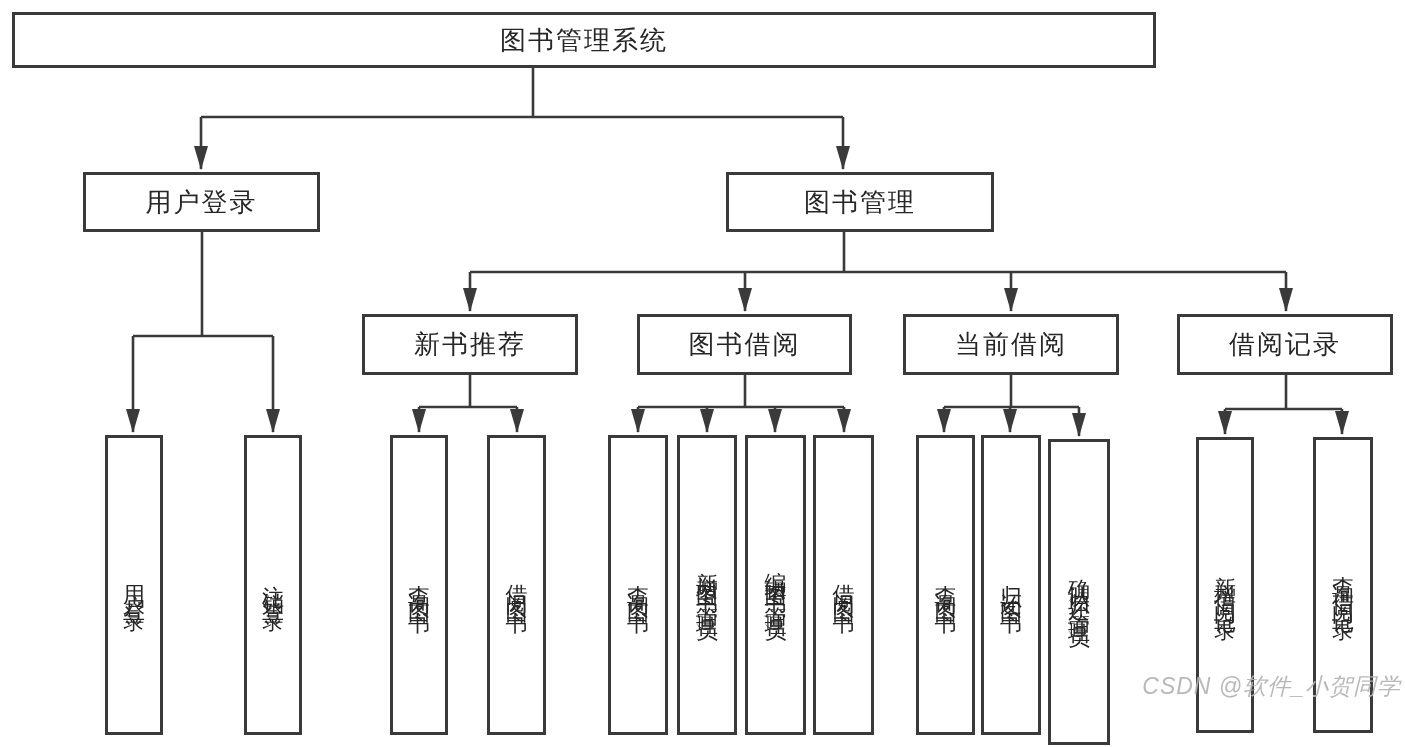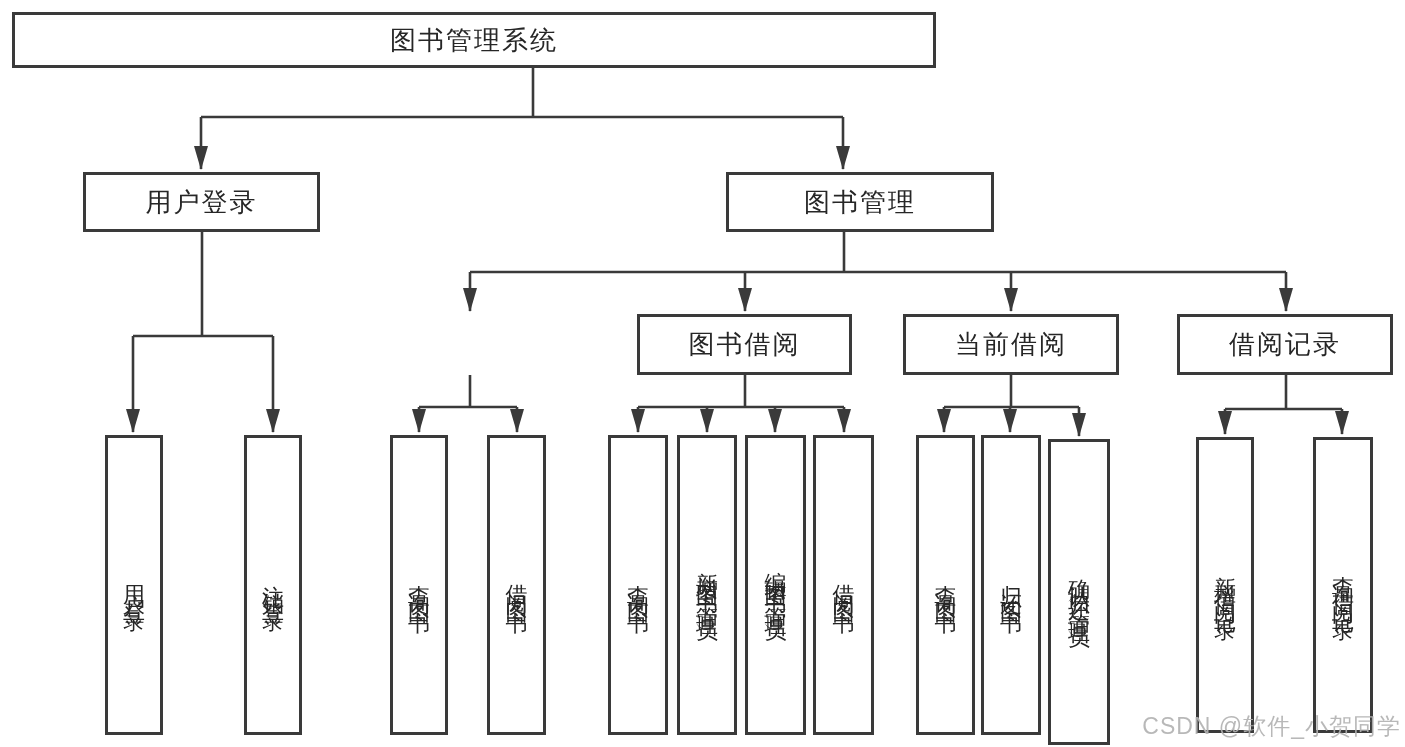--- a/index.html
+++ b/index.html
@@ -33,27 +33,28 @@
     writing-mode:vertical-rl;
     text-orientation:mixed;
     font-size:22px;
     letter-spacing:9px;
     line-height:1;
     white-space:nowrap;
   }
   .vtext.long{letter-spacing:7px;}
   .watermark{
     position:absolute;
-    right:4px;top:711px;
+    right:4px;top:671px;
     z-index:5;
     font-size:23px;
     color:var(--watermark-color);
     opacity:.92;
     letter-spacing:1px;
     white-space:nowrap;
+    font-style:italic;
   }
 </style>
 </head>
 <body>
 
 <div id="canvas">
 
   <svg id="wires" width="1405" height="747" aria-hidden="true">
     <defs>
       <marker id="arrow" viewBox="0 0 26 16" refX="24" refY="8" markerWidth="26" markerHeight="16" markerUnits="userSpaceOnUse" orient="auto">
@@ -95,31 +96,34 @@
     <line x1="944" y1="407" x2="944" y2="432" marker-end="url(#arrow)"></line>
     <line x1="1010" y1="407" x2="1010" y2="432" marker-end="url(#arrow)"></line>
     <line x1="1079" y1="407" x2="1079" y2="436" marker-end="url(#arrow)"></line>
 
     <line x1="1286" y1="375" x2="1286" y2="409"></line>
     <line x1="1225" y1="409" x2="1342" y2="409"></line>
     <line x1="1225" y1="409" x2="1225" y2="434" marker-end="url(#arrow)"></line>
     <line x1="1342" y1="409" x2="1342" y2="434" marker-end="url(#arrow)"></line>
   </svg>
 
-  <div class="box" style="left:12px;top:12px;width:924px;height:56px">
+  <div class="box" style="left:12px;top:12px;width:1144px;height:56px">
     <span class="hlabel">图书管理系统</span>
   </div>
 
   <div class="box" style="left:83px;top:172px;width:237px;height:60px">
     <span class="hlabel">用户登录</span>
   </div>
   <div class="box" style="left:726px;top:172px;width:268px;height:60px">
     <span class="hlabel">图书管理</span>
   </div>
 
+  <div class="box" style="left:362px;top:314px;width:216px;height:61px">
+    <span class="hlabel">新书推荐</span>
+  </div>
   <div class="box" style="left:903px;top:314px;width:216px;height:61px">
     <span class="hlabel">当前借阅</span>
   </div>
   <div class="box" style="left:637px;top:314px;width:215px;height:61px">
     <span class="hlabel">图书借阅</span>
   </div>
   <div class="box" style="left:1177px;top:314px;width:216px;height:61px">
     <span class="hlabel">借阅记录</span>
   </div>
 

